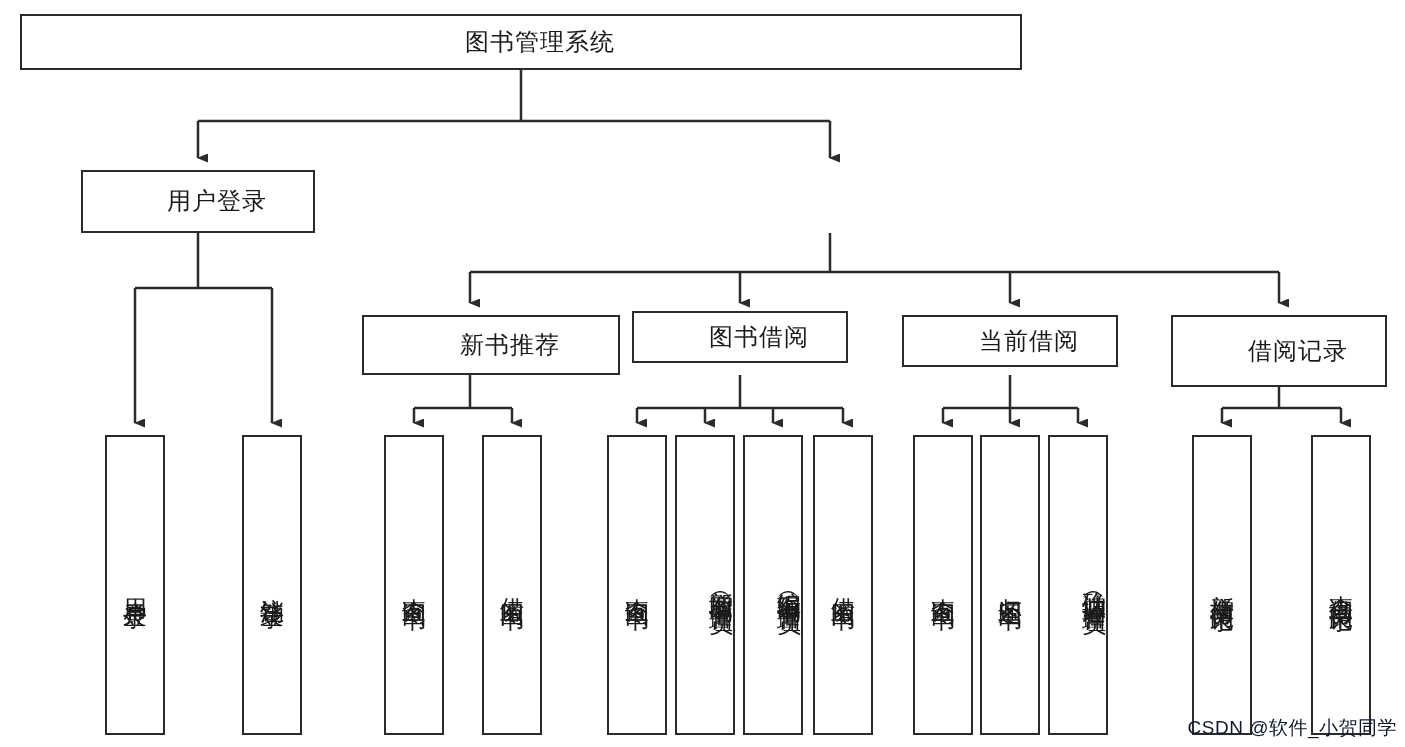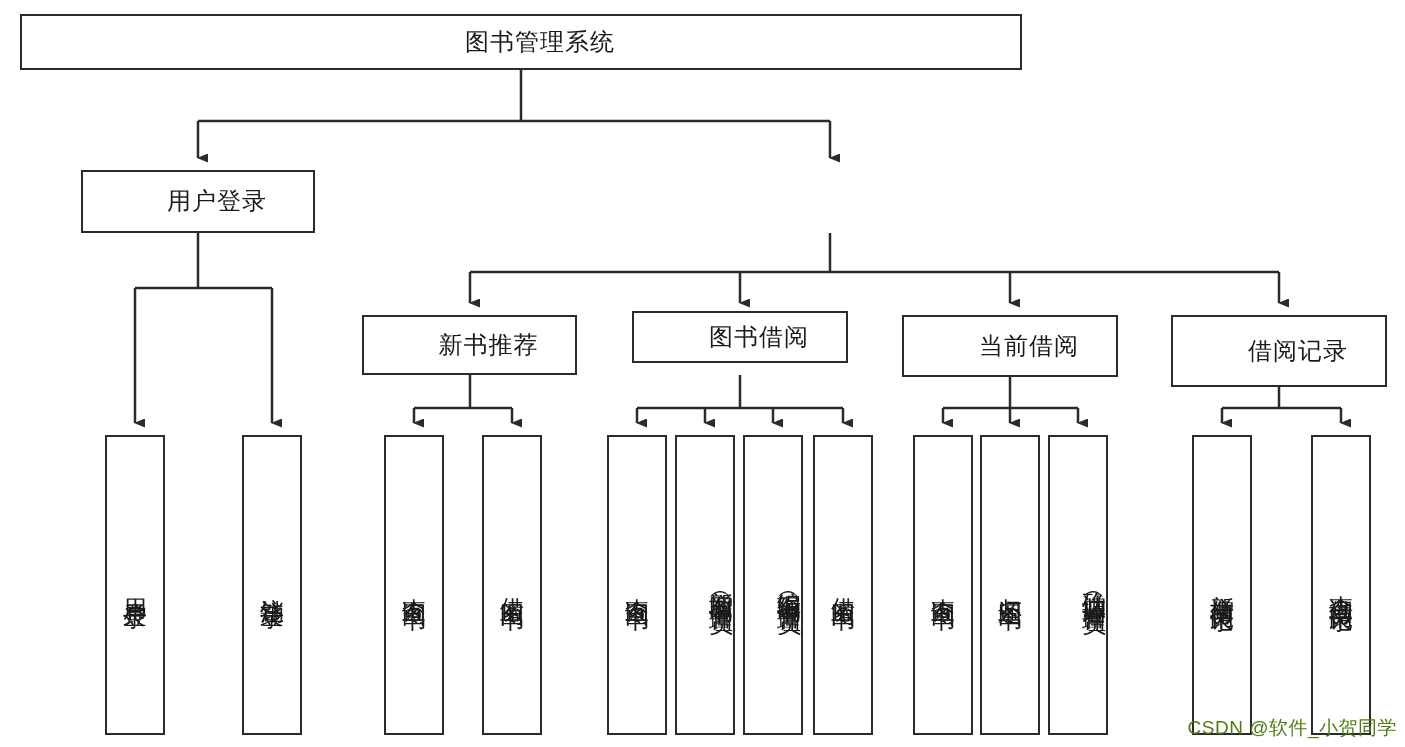--- a/index.html
+++ b/index.html
@@ -56,21 +56,21 @@
   }
   .node-label {
     display: block;
     white-space: pre-wrap;
   }
   .watermark {
     position: absolute;
     right: 8px;
     bottom: 6px;
     font-size: 19px;
-    color: #4d7c0f;
+    color: #0f172a;
     letter-spacing: 0.5px;
     white-space: nowrap;
   }
 </style>
 </head>
 <body>
 
 <div id="canvas">
 
   <svg class="edges" viewBox="0 0 1405 747">
@@ -126,29 +126,29 @@
 
   <div class="node h" style="left:20px; top:14px; width:1002px; height:56px;">
     <span class="node-label">图书管理系统</span>
   </div>
 
   <div class="node h" style="left:81px; top:170px; width:234px; height:63px;">
     <span class="node-label">用户登录</span>
   </div>
 
 
-  <div class="node h" style="left:362px; top:315px; width:215px; height:60px;">
+  <div class="node h" style="left:362px; top:315px; width:258px; height:60px;">
     <span class="node-label">新书推荐</span>
   </div>
 
   <div class="node h" style="left:632px; top:311px; width:216px; height:52px;">
     <span class="node-label">图书借阅</span>
   </div>
 
-  <div class="node h" style="left:902px; top:315px; width:216px; height:62px;">
+  <div class="node h" style="left:902px; top:315px; width:216px; height:52px;">
     <span class="node-label">当前借阅</span>
   </div>
 
   <div class="node h" style="left:1171px; top:315px; width:216px; height:72px;">
     <span class="node-label">借阅记录</span>
   </div>
 
   <div class="node v mid" style="left:105px; top:435px; width:60px; height:300px;">
     <span class="node-label">用户登录</span>
   </div>

